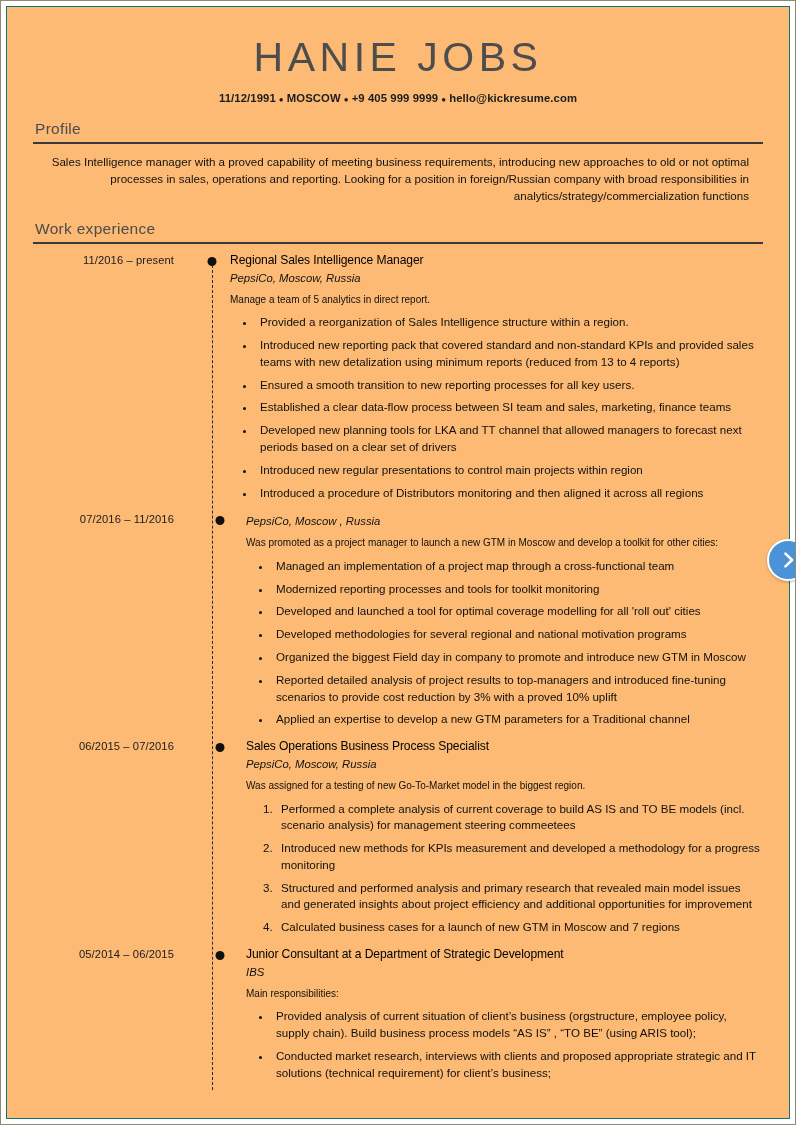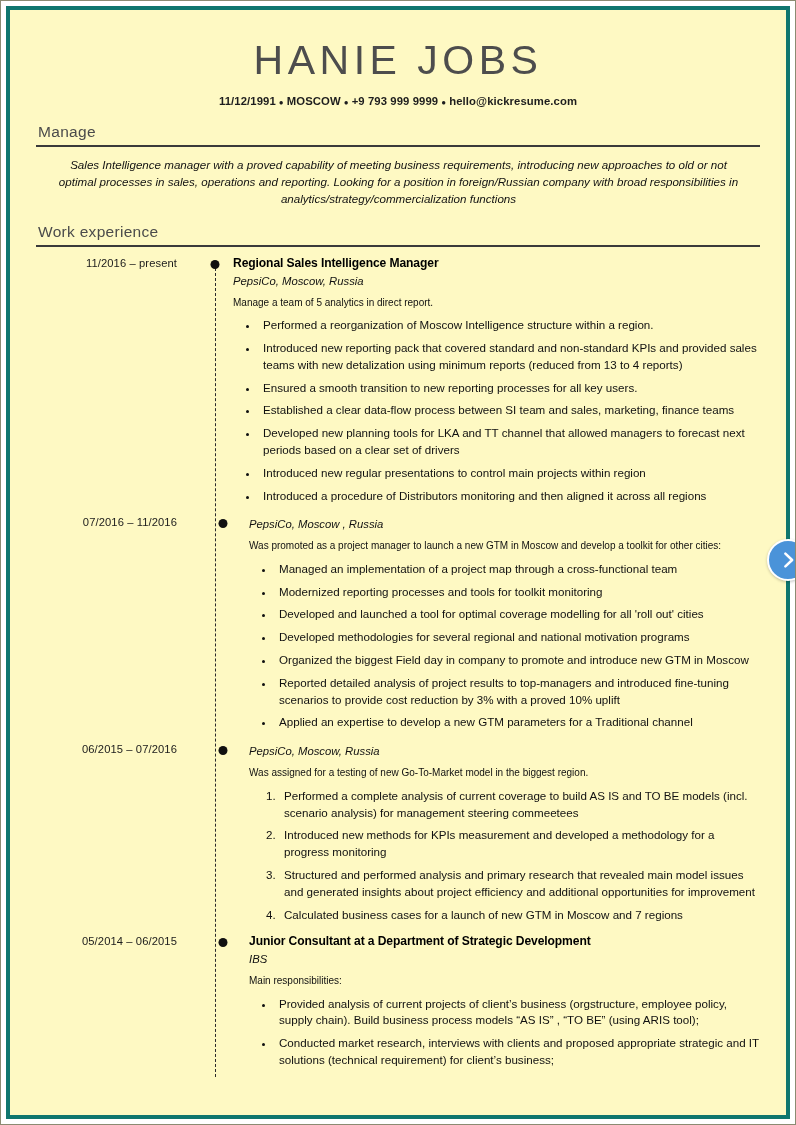--- a/index.html
+++ b/index.html
@@ -20,22 +20,22 @@
     background: #ffffff;
     border: 1px solid #8b8b72;
     overflow: hidden;
   }
   .page-inner {
     position: absolute;
     left: 5px;
     top: 5px;
     right: 5px;
     bottom: 5px;
-    border: 4px solid #0f766e;
-    background: #fef9c3;
+    border: 1px solid #0f766e;
+    background: #fdba74;
     box-sizing: border-box;
   }
   .content {
     position: absolute;
     left: 0;
     top: 0;
     width: 100%;
     height: 100%;
     box-sizing: border-box;
     padding: 14px 26px 0 26px;
@@ -86,22 +86,21 @@
     margin-top: 3px;
   }
 
   
   .profile-text {
     font-size: 11.6px;
     line-height: 1.48;
     color: #111111;
     margin-top: 9px;
     padding: 0 14px 0 15px;
-    text-align: center;
-    font-style: italic;
+    text-align: right;
   }
 
   
   .exp-list {
     margin-top: 9px;
     position: relative;
   }
   .exp-row {
     position: relative;
     display: flex;
@@ -145,21 +144,21 @@
     z-index: 1;
   }
   .exp-body {
     flex: 1 1 auto;
     padding-left: 4px;
     padding-bottom: 2px;
     min-width: 0;
   }
   .job-title {
     font-size: 12.1px;
-    font-weight: bold;
+    font-weight: normal;
     color: #000000;
     line-height: 1.3;
     letter-spacing: -0.1px;
   }
   .job-company {
     font-size: 11.3px;
     font-style: italic;
     color: #111111;
     line-height: 1.42;
     margin-top: 1px;
@@ -212,46 +211,46 @@
 </head>
 <body>
 
 <div class="page">
   <div class="page-inner">
     <div class="content">
 
       <div class="name">HANIE JOBS</div>
 
       <div class="contact">
-        <span>11/12/1991</span><span class="sep">●</span><span>MOSCOW</span><span class="sep">●</span><span>+9 793 999 9999</span><span class="sep">●</span><span>hello@kickresume.com</span>
+        <span>11/12/1991</span><span class="sep">●</span><span>MOSCOW</span><span class="sep">●</span><span>+9 405 999 9999</span><span class="sep">●</span><span>hello@kickresume.com</span>
       </div>
 
       <div class="section-head">
-        <div class="label">Manage</div>
+        <div class="label">Profile</div>
         <div class="rule"></div>
       </div>
       <div class="profile-text">Sales Intelligence manager with a proved capability of meeting business requirements, introducing new approaches to old or not optimal processes in sales, operations and reporting. Looking for a position in foreign/Russian company with broad responsibilities in analytics/strategy/commercialization functions</div>
 
       <div class="section-head">
         <div class="label">Work experience</div>
         <div class="rule"></div>
       </div>
 
       <div class="exp-list" id="experience-list">
           <div class="exp-row">
             <div class="exp-date">11/2016 – present</div>
             <div class="exp-marker">
               <span class="dot"></span>
             </div>
             <div class="exp-body">
               <div class="job-title">Regional Sales Intelligence Manager</div>
               <div class="job-company">PepsiCo, Moscow, Russia</div>
               <div class="job-summary">Manage a team of 5 analytics in direct report.</div>
               <ul class="job-points">
-                <li>Performed a reorganization of Moscow Intelligence structure within a region.</li>
+                <li>Provided a reorganization of Sales Intelligence structure within a region.</li>
                 <li>Introduced new reporting pack that covered standard and non-standard KPIs and provided sales teams with new detalization using minimum reports (reduced from 13 to 4 reports)</li>
                 <li>Ensured a smooth transition to new reporting processes for all key users.</li>
                 <li>Established a clear data-flow process between SI team and sales, marketing, finance teams</li>
                 <li>Developed new planning tools for LKA and TT channel that allowed managers to forecast next periods based on a clear set of drivers</li>
                 <li>Introduced new regular presentations to control main projects within region</li>
                 <li>Introduced a procedure of Distributors monitoring and then aligned it across all regions</li>
               </ul>
             </div>
           </div>
           <div class="exp-row">
@@ -272,41 +271,42 @@
                 <li>Applied an expertise to develop a new GTM parameters for a Traditional channel</li>
               </ul>
             </div>
           </div>
           <div class="exp-row">
             <div class="exp-date">06/2015 – 07/2016</div>
             <div class="exp-marker">
               <span class="dot"></span>
             </div>
             <div class="exp-body">
+              <div class="job-title">Sales Operations Business Process Specialist</div>
               <div class="job-company">PepsiCo, Moscow, Russia</div>
               <div class="job-summary">Was assigned for a testing of new Go-To-Market model in the biggest region.</div>
               <ol class="job-points">
                 <li>Performed a complete analysis of current coverage to build AS IS and TO BE models (incl. scenario analysis) for management steering commeetees</li>
                 <li>Introduced new methods for KPIs measurement and developed a methodology for a progress monitoring</li>
                 <li>Structured and performed analysis and primary research that revealed main model issues and generated insights about project efficiency and additional opportunities for improvement</li>
                 <li>Calculated business cases for a launch of new GTM in Moscow and 7 regions</li>
               </ol>
             </div>
           </div>
           <div class="exp-row">
             <div class="exp-date">05/2014 – 06/2015</div>
             <div class="exp-marker">
               <span class="dot"></span>
             </div>
             <div class="exp-body">
               <div class="job-title">Junior Consultant at a Department of Strategic Development</div>
               <div class="job-company">IBS</div>
               <div class="job-summary">Main responsibilities:</div>
               <ul class="job-points">
-                <li>Provided analysis of current projects of client’s business (orgstructure, employee policy, supply chain). Build business process models “AS IS” , “TO BE” (using ARIS tool);</li>
+                <li>Provided analysis of current situation of client’s business (orgstructure, employee policy, supply chain). Build business process models “AS IS” , “TO BE” (using ARIS tool);</li>
                 <li>Conducted market research, interviews with clients and proposed appropriate strategic and IT solutions (technical requirement) for client’s business;</li>
               </ul>
             </div>
           </div>
           <div class="timeline-line" style="left: 179px;"></div>
         </div>
 
     </div>
   </div>
 

